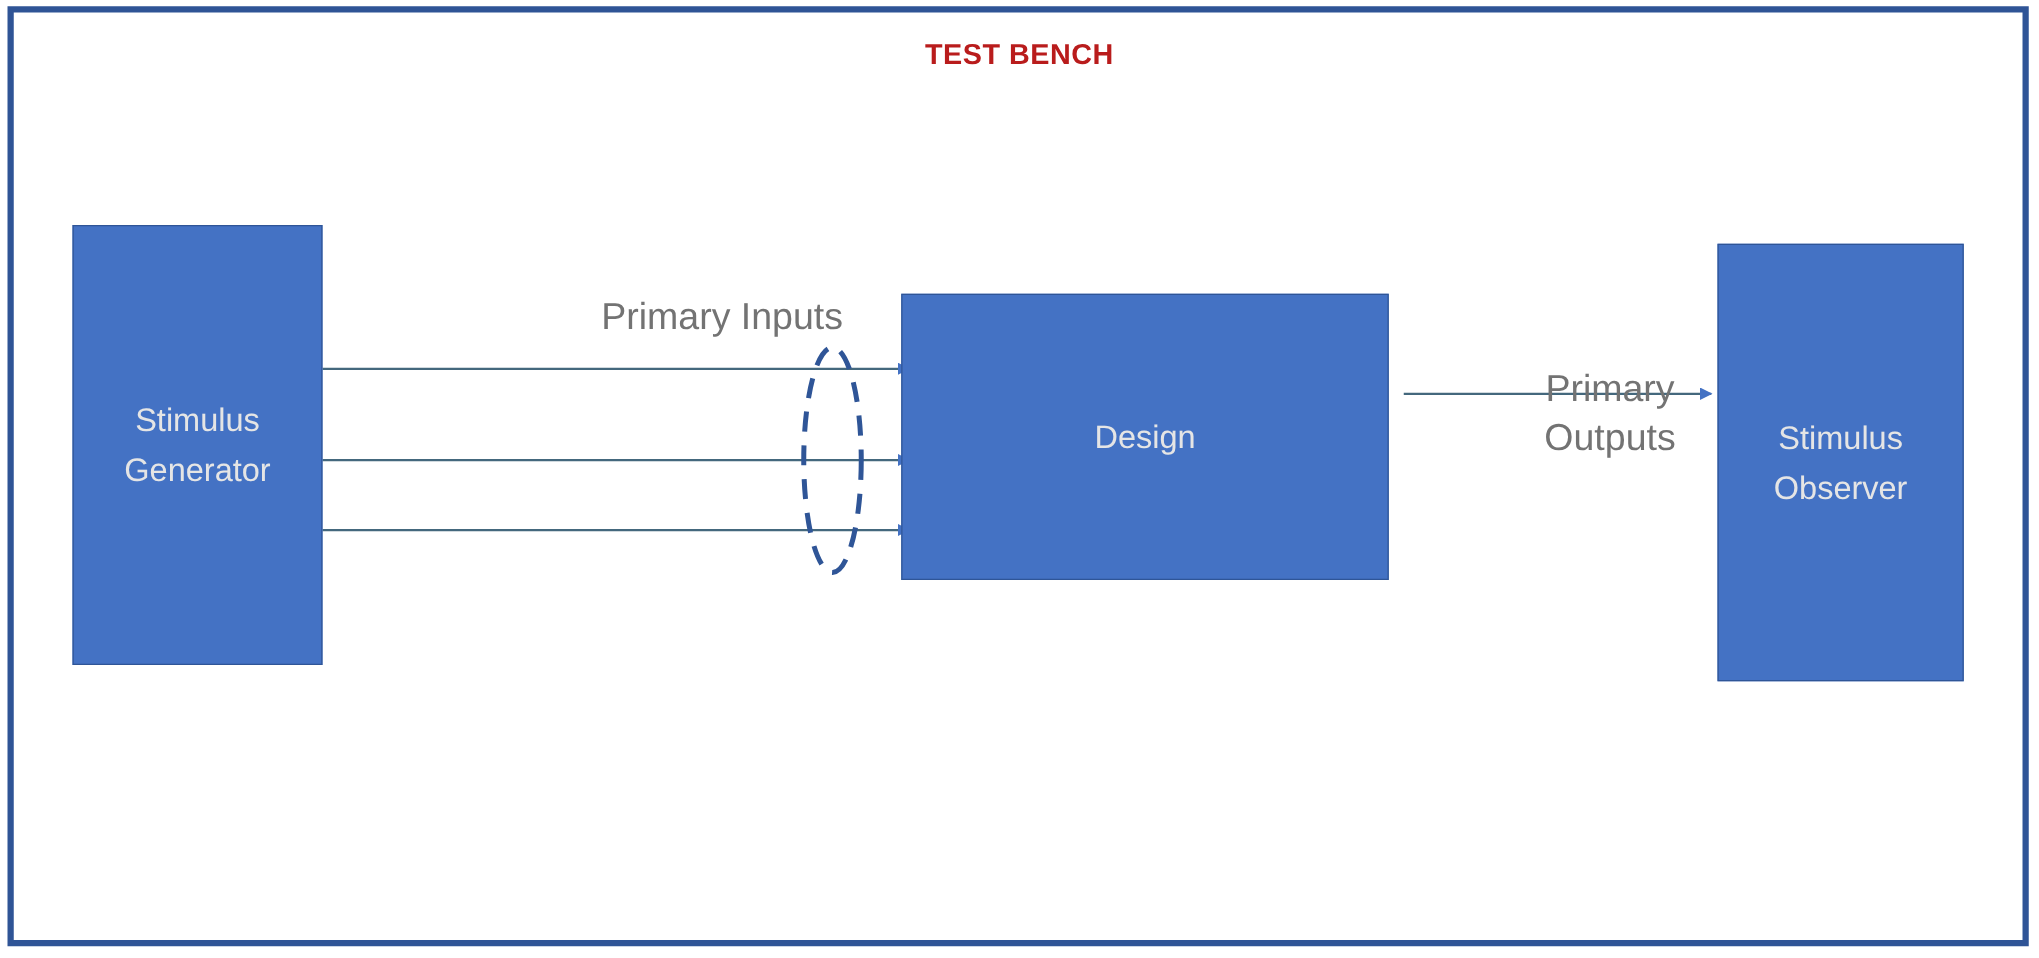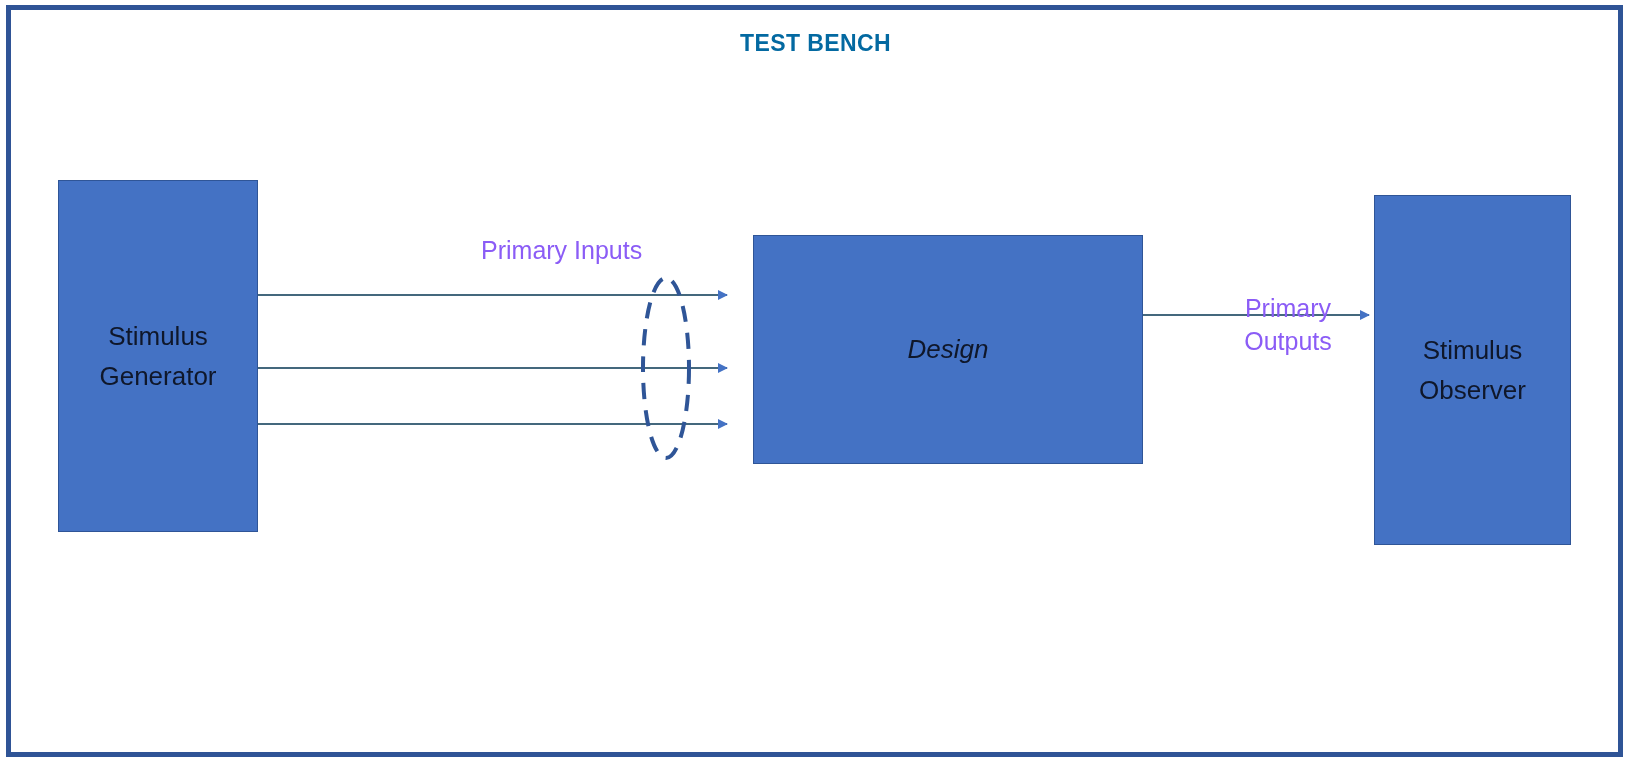--- a/index.html
+++ b/index.html
@@ -29,49 +29,48 @@
     background: #ffffff;
   }
   #title {
     position: absolute;
     left: 0;
     top: 30px;
     width: 1631px;
     text-align: center;
     font-size: 23px;
     font-weight: bold;
-    color: #0369a1;
+    color: #b91c1c;
     letter-spacing: 0.4px;
   }
   .blue-box {
     position: absolute;
     background: #4472C4;
     border: 1px solid #2F5597;
     box-sizing: border-box;
-    color: #0f172a;
+    color: #e5e5e5;
     display: flex;
     align-items: center;
     justify-content: center;
     text-align: center;
     font-size: 26px;
     line-height: 1.55;
     font-weight: 400;
   }
   #box-stimulus-generator {
     left: 58px;
     top: 180px;
     width: 200px;
     height: 352px;
   }
   #box-design {
-    left: 753px;
+    left: 721px;
     top: 235px;
     width: 390px;
     height: 229px;
-    font-style: italic;
   }
   #box-stimulus-observer {
     left: 1374px;
     top: 195px;
     width: 197px;
     height: 350px;
   }
   .box-label {
     display: block;
     white-space: pre-line;
@@ -80,22 +79,22 @@
   #wires {
     position: absolute;
     left: 0;
     top: 0;
     width: 1631px;
     height: 766px;
     pointer-events: none;
   }
   .txt-label {
     position: absolute;
-    color: #8b5cf6;
-    font-size: 25px;
+    color: #737373;
+    font-size: 30px;
     line-height: 1.3;
     white-space: pre-line;
   }
   #label-primary-inputs {
     left: 481px;
     top: 234px;
     width: 230px;
     text-align: left;
   }
   #label-primary-outputs {

